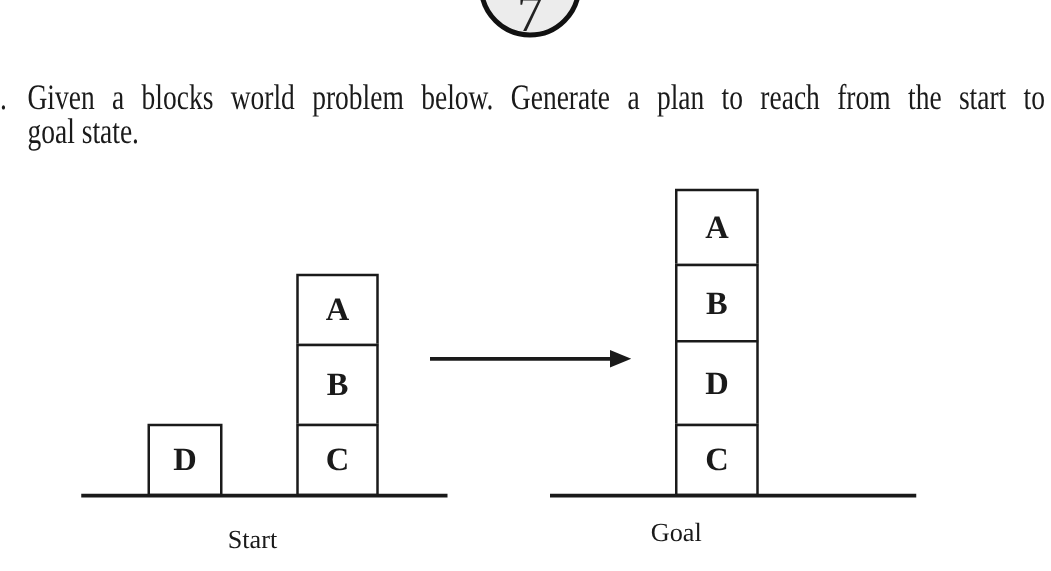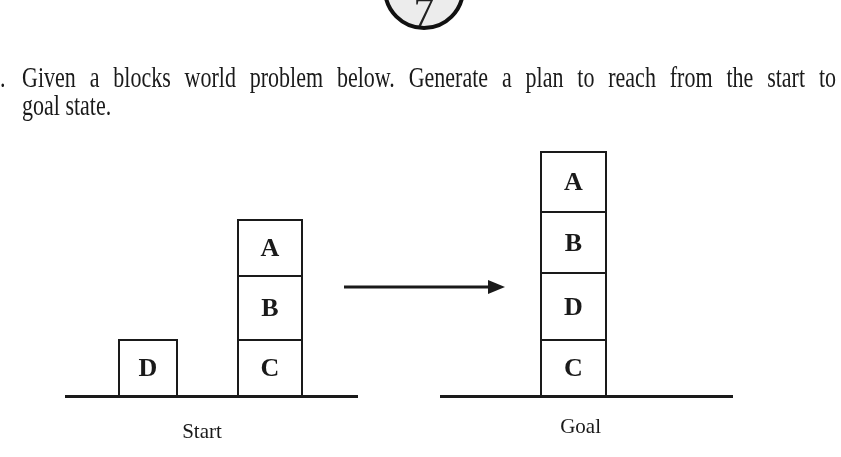--- a/index.html
+++ b/index.html
@@ -115,14 +115,14 @@
   <polygon points="145,2 162,9 145,16" fill="#1a1a1a"></polygon>
 </svg>
 
 <div>
   <div class="block" style="left:540px; top:151px; width:67px; height:62px;">A</div>
   <div class="block" style="left:540px; top:211px; width:67px; height:63px;">B</div>
   <div class="block" style="left:540px; top:272px; width:67px; height:69px;">D</div>
   <div class="block" style="left:540px; top:339px; width:67px; height:58px;">C</div>
 
   <div class="ground" style="left:440px; top:395px;"></div>
-  <div class="state-label" style="left:511px; top:414px;text-align:right;">Goal</div>
+  <div class="state-label" style="left:496px; top:414px;">Goal</div>
 </div>
 
 </body></html>

